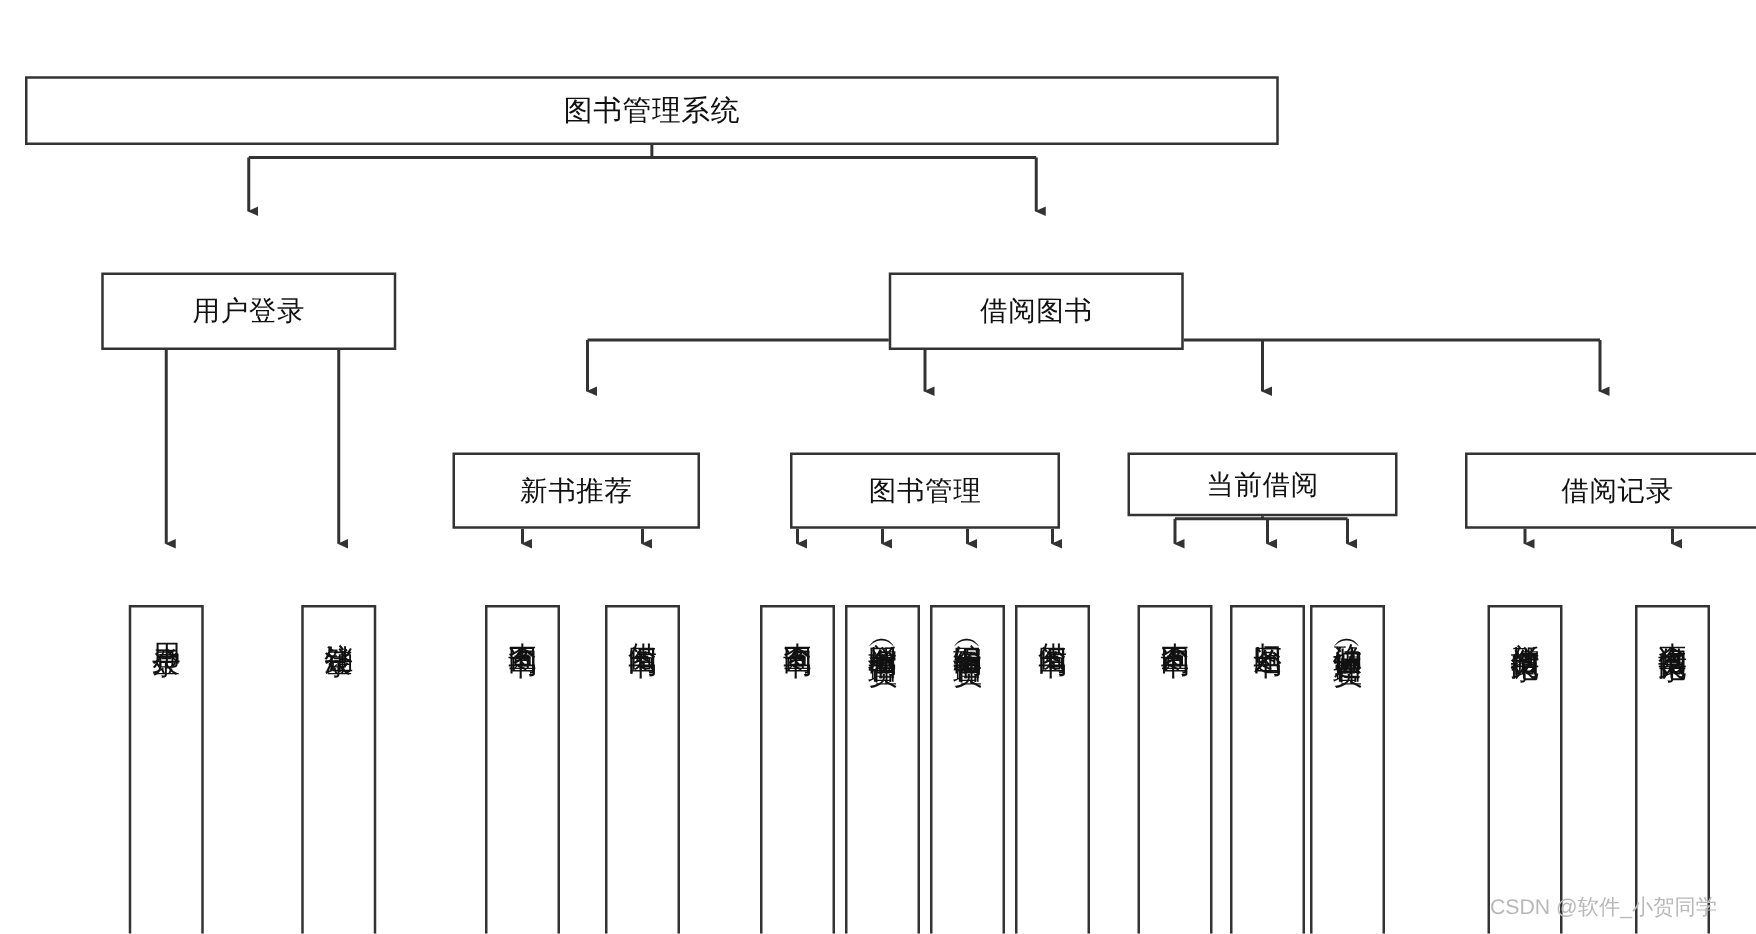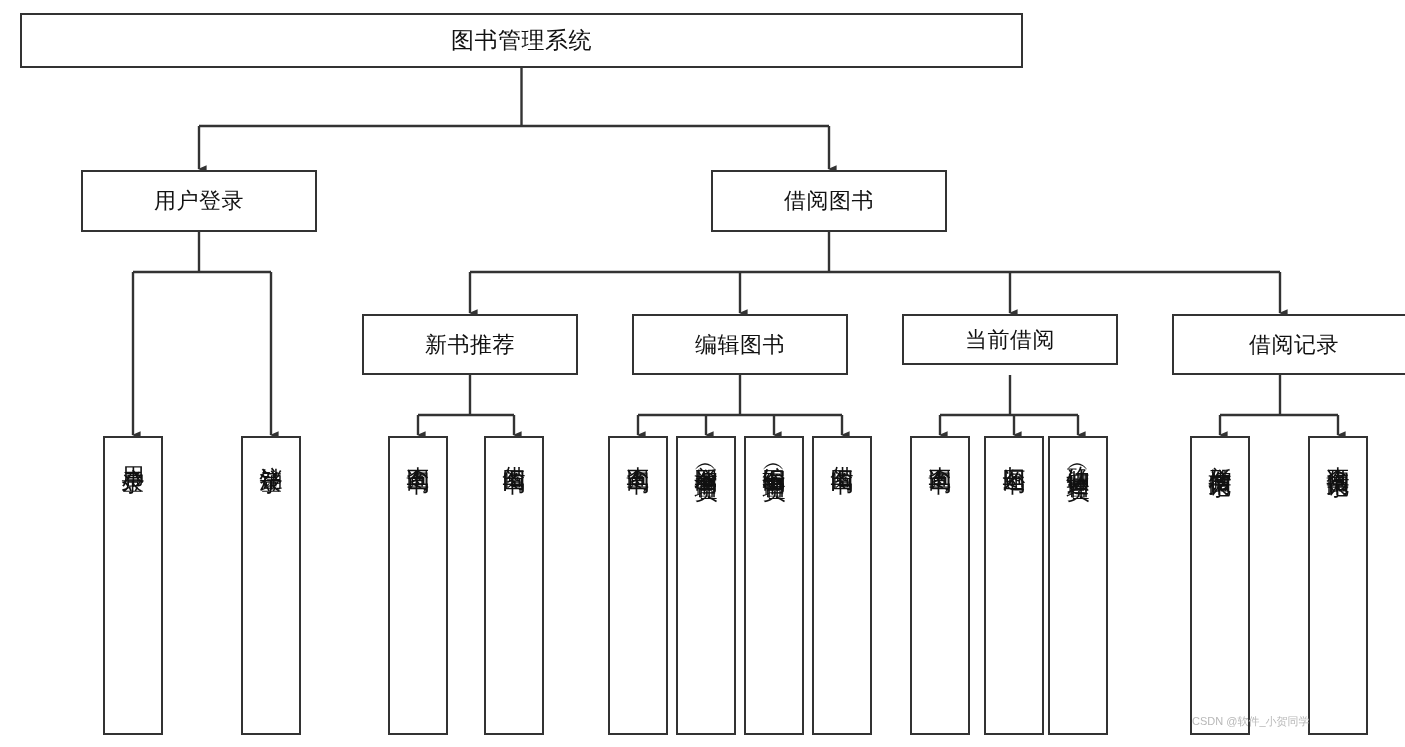--- a/index.html
+++ b/index.html
@@ -30,20 +30,21 @@
     position: absolute;
     box-sizing: border-box;
     background: #ffffff;
     border: 2px solid #333333;
     display: flex;
     align-items: center;
     justify-content: center;
     text-align: center;
     color: #111111;
     z-index: 2;
+    margin-top: 48px;
   }
   .node-label {
     display: block;
     line-height: 1.18;
     letter-spacing: 0.5px;
   }
   
   .node.horiz .node-label {
     writing-mode: horizontal-tb;
     font-size: 22px;
@@ -62,21 +63,21 @@
     text-orientation: upright;
     font-size: 23px;
     line-height: 1.0;
     letter-spacing: 2px;
     white-space: nowrap;
   }
   #watermark {
     position: absolute;
     left: 1192px;
     top: 714px;
-    font-size: 11px;
+    font-size: 17px;
     color: #b8b8b8;
     white-space: nowrap;
     z-index: 3;
     font-family: "Liberation Sans", "DejaVu Sans", sans-serif;
   }
 </style>
 </head>
 <body>
 
 <div id="diagram-root">
@@ -127,25 +128,25 @@
   <div id="nodes-layer">
       <div class="node root horiz" style="left: 20px; top: 13px; width: 1003px; height: 55px;">
         <span class="node-label">图书管理系统</span>
       </div>
       <div class="node level1 horiz" style="left: 81px; top: 170px; width: 236px; height: 62px;">
         <span class="node-label">用户登录</span>
       </div>
       <div class="node level1 horiz" style="left: 711px; top: 170px; width: 236px; height: 62px;">
         <span class="node-label">借阅图书</span>
       </div>
-      <div class="node level2 horiz" style="left: 362px; top: 314px; width: 216px; height: 61px;">
+      <div class="node level2 horiz" style="left: 362px; top: 314px; width: 198px; height: 61px;">
         <span class="node-label">新书推荐</span>
       </div>
       <div class="node level2 horiz" style="left: 632px; top: 314px; width: 216px; height: 61px;">
-        <span class="node-label">编辑图书</span>
+        <span class="node-label">图书管理</span>
       </div>
       <div class="node level2 horiz" style="left: 902px; top: 314px; width: 216px; height: 51px;">
         <span class="node-label">当前借阅</span>
       </div>
       <div class="node level2 horiz" style="left: 1172px; top: 314px; width: 244px; height: 61px;">
         <span class="node-label">借阅记录</span>
       </div>
       <div class="node leaf vert" style="left: 103px; top: 436px; width: 60px; height: 299px;">
         <span class="node-label">用户登录</span>
       </div>

